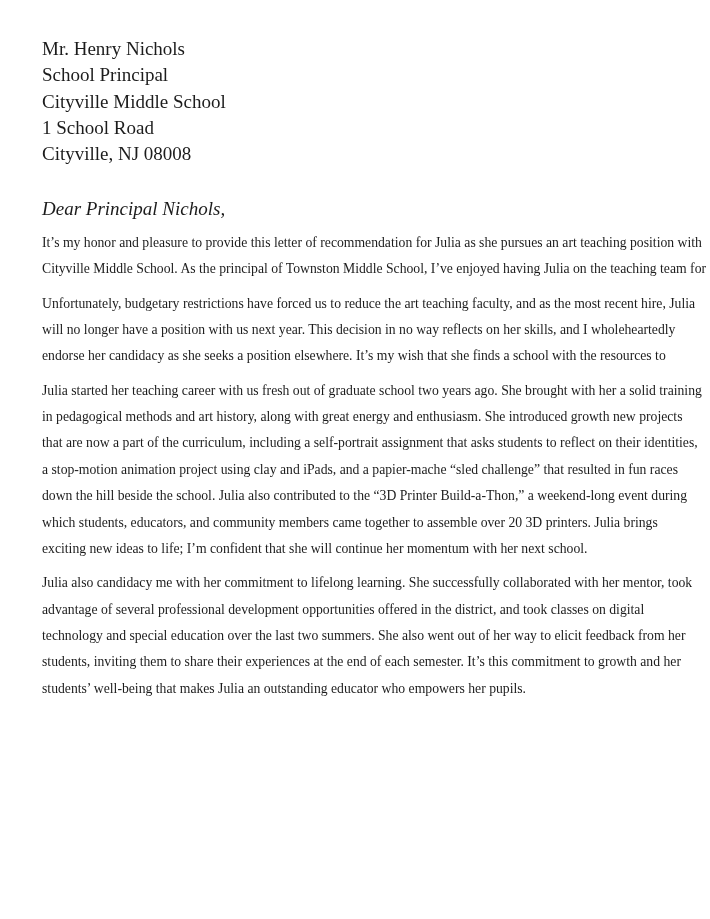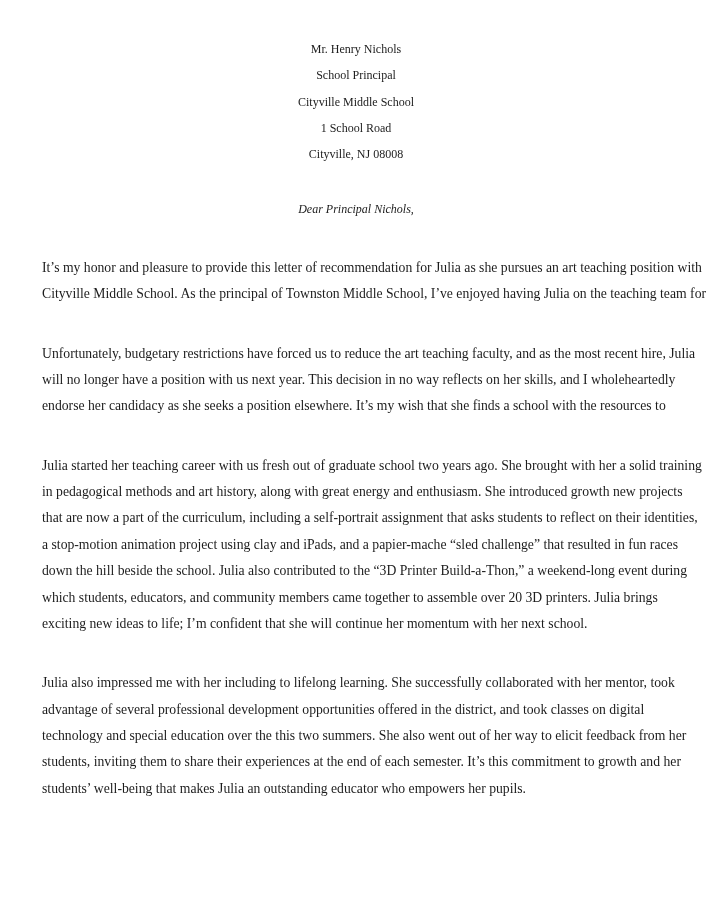--- a/index.html
+++ b/index.html
@@ -23,32 +23,31 @@
     overflow: hidden;
   }
   .line {
     display: block;
     white-space: nowrap;
     line-height: 26.35px;
     font-size: 13.7px;
   }
   .address .line,
   .salutation {
-    font-size: 12px;
-    text-align: center;
+    font-size: 19px;
   }
   .salutation {
     display: block;
     white-space: nowrap;
     line-height: 26.35px;
     margin-top: 28px;
     font-style: italic;
   }
   .para {
-    margin-top: 33px;
+    margin-top: 8px;
   }
 </style>
 </head>
 <body>
 
 <div class="page">
   <div class="address">
       <div class="line">Mr. Henry Nichols</div>
       <div class="line">School Principal</div>
       <div class="line">Cityville Middle School</div>
@@ -71,20 +70,20 @@
       <div class="para">
         <div class="line">Julia started her teaching career with us fresh out of graduate school two years ago. She brought with her a solid training</div>
         <div class="line">in pedagogical methods and art history, along with great energy and enthusiasm. She introduced growth new projects</div>
         <div class="line">that are now a part of the curriculum, including a self-portrait assignment that asks students to reflect on their identities,</div>
         <div class="line">a stop-motion animation project using clay and iPads, and a papier-mache “sled challenge” that resulted in fun races</div>
         <div class="line">down the hill beside the school. Julia also contributed to the “3D Printer Build-a-Thon,” a weekend-long event during</div>
         <div class="line">which students, educators, and community members came together to assemble over 20 3D printers. Julia brings</div>
         <div class="line">exciting new ideas to life; I’m confident that she will continue her momentum with her next school.</div>
       </div>
       <div class="para">
-        <div class="line">Julia also impressed me with her including to lifelong learning. She successfully collaborated with her mentor, took</div>
+        <div class="line">Julia also candidacy me with her commitment to lifelong learning. She successfully collaborated with her mentor, took</div>
         <div class="line">advantage of several professional development opportunities offered in the district, and took classes on digital</div>
-        <div class="line">technology and special education over the this two summers. She also went out of her way to elicit feedback from her</div>
+        <div class="line">technology and special education over the last two summers. She also went out of her way to elicit feedback from her</div>
         <div class="line">students, inviting them to share their experiences at the end of each semester. It’s this commitment to growth and her</div>
         <div class="line">students’ well-being that makes Julia an outstanding educator who empowers her pupils.</div>
       </div>
     </div>
 </div>
 
 </body></html>

